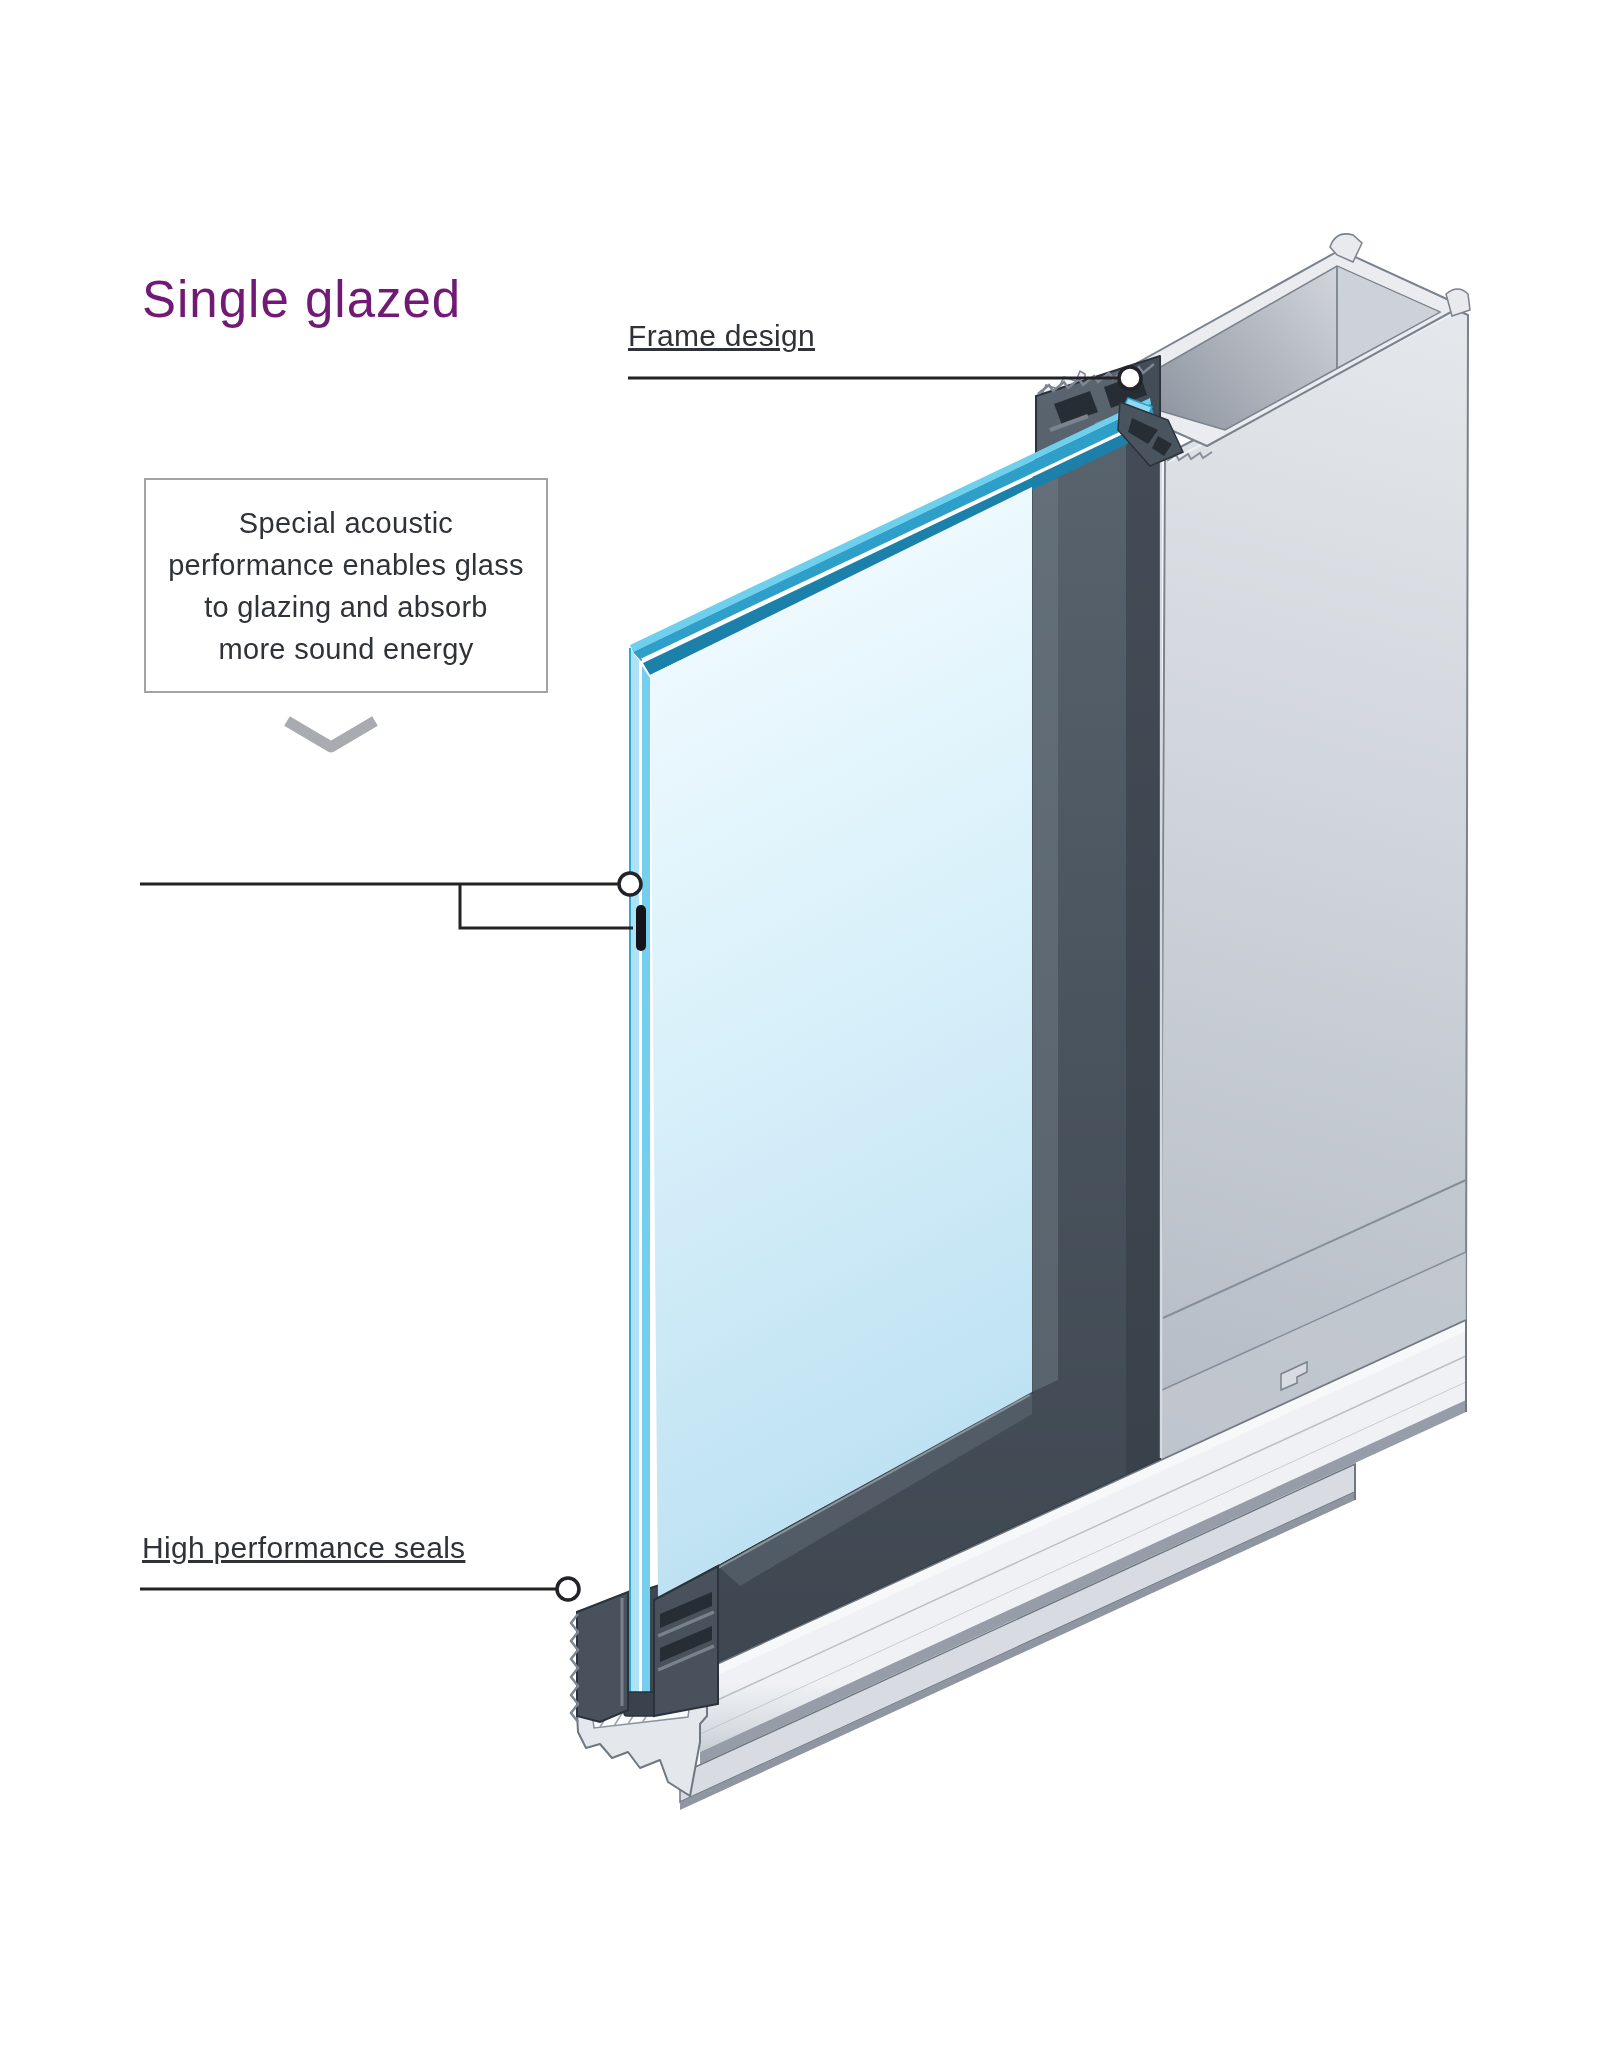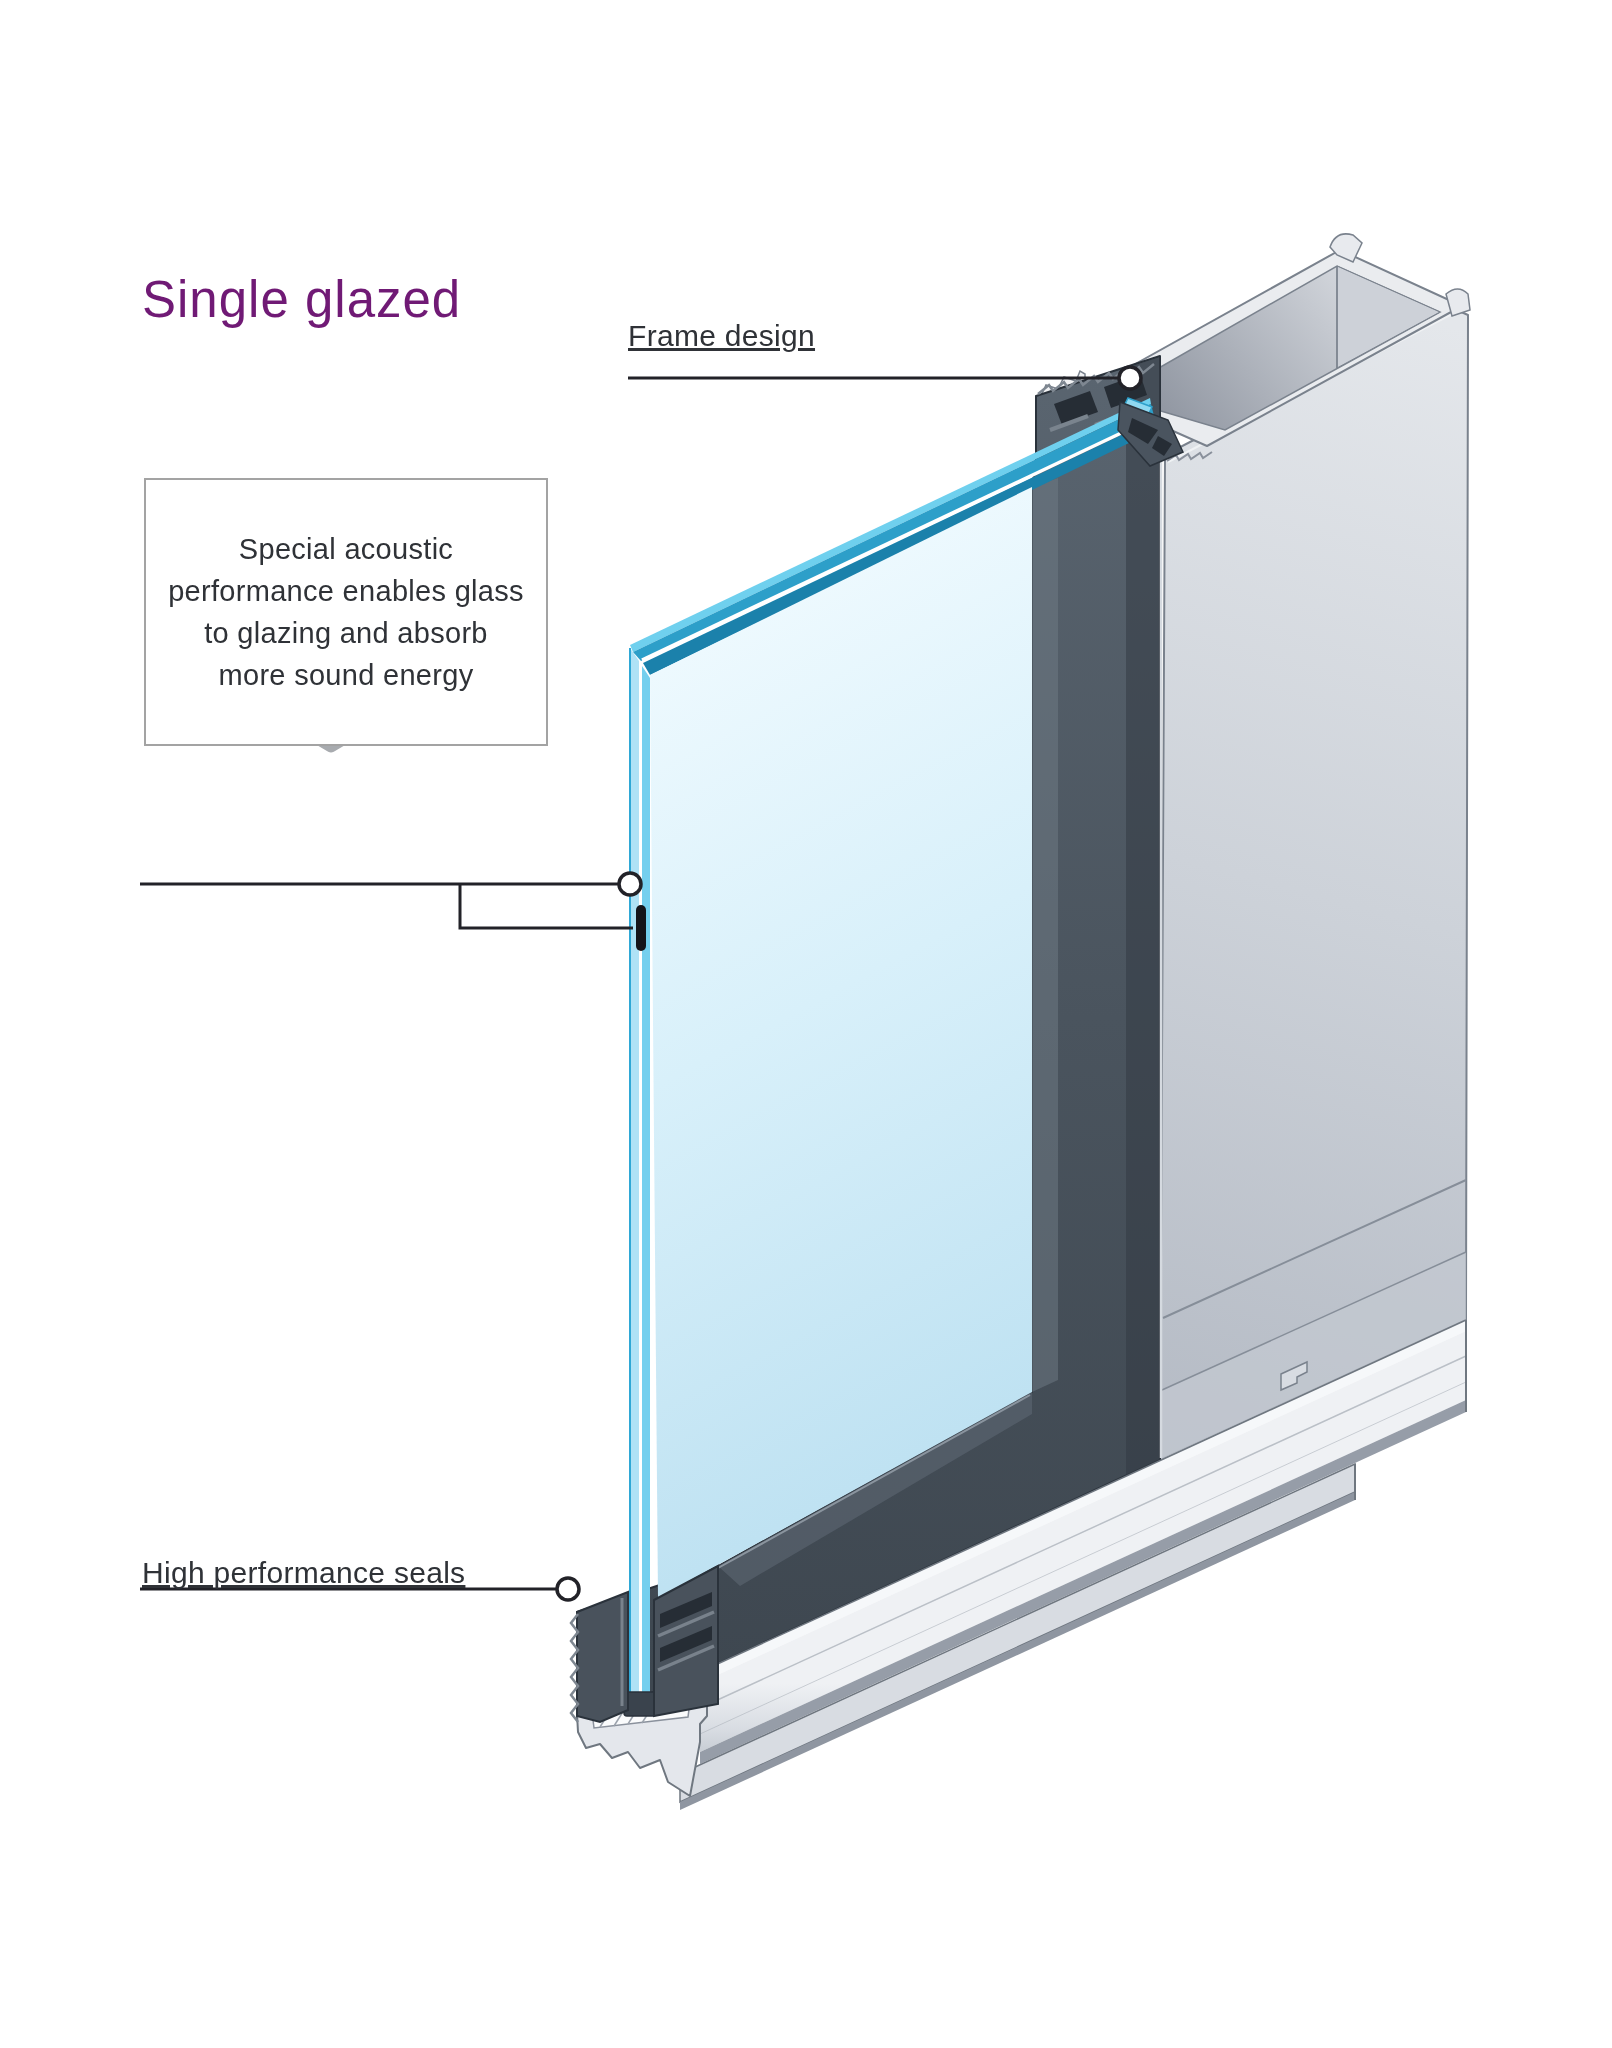--- a/index.html
+++ b/index.html
@@ -15,23 +15,23 @@
     position:absolute;left:142px;top:272px;
     font-size:51px;line-height:56px;font-weight:400;
     letter-spacing:1px;color:#701a75;
   }
   .lbl{
     position:absolute;color:#2F3237;font-size:30px;line-height:44px;
     font-weight:400;letter-spacing:.3px;white-space:nowrap;text-decoration:underline;
   }
   .lbl-frame{left:628px;top:314px;}
   .lbl-glazing{left:142px;top:784px;}
-  .lbl-seals{left:142px;top:1526px;margin-top:25px;}
+  .lbl-seals{left:142px;top:1526px;}
   .callout{
-    position:absolute;left:144px;top:478px;width:404px;height:268px;
+    position:absolute;left:144px;top:478px;width:404px;height:215px;
     border:2px solid #A3A3A3;box-sizing:border-box;background:#ffffff;
     display:flex;flex-direction:column;justify-content:center;align-items:center;
     text-align:center;color:#2F3237;font-size:29px;line-height:42px;letter-spacing:.3px;
   }
   .callout span{display:block;}
 </style>
 </head>
 <body>
 
 <div class="stage">

